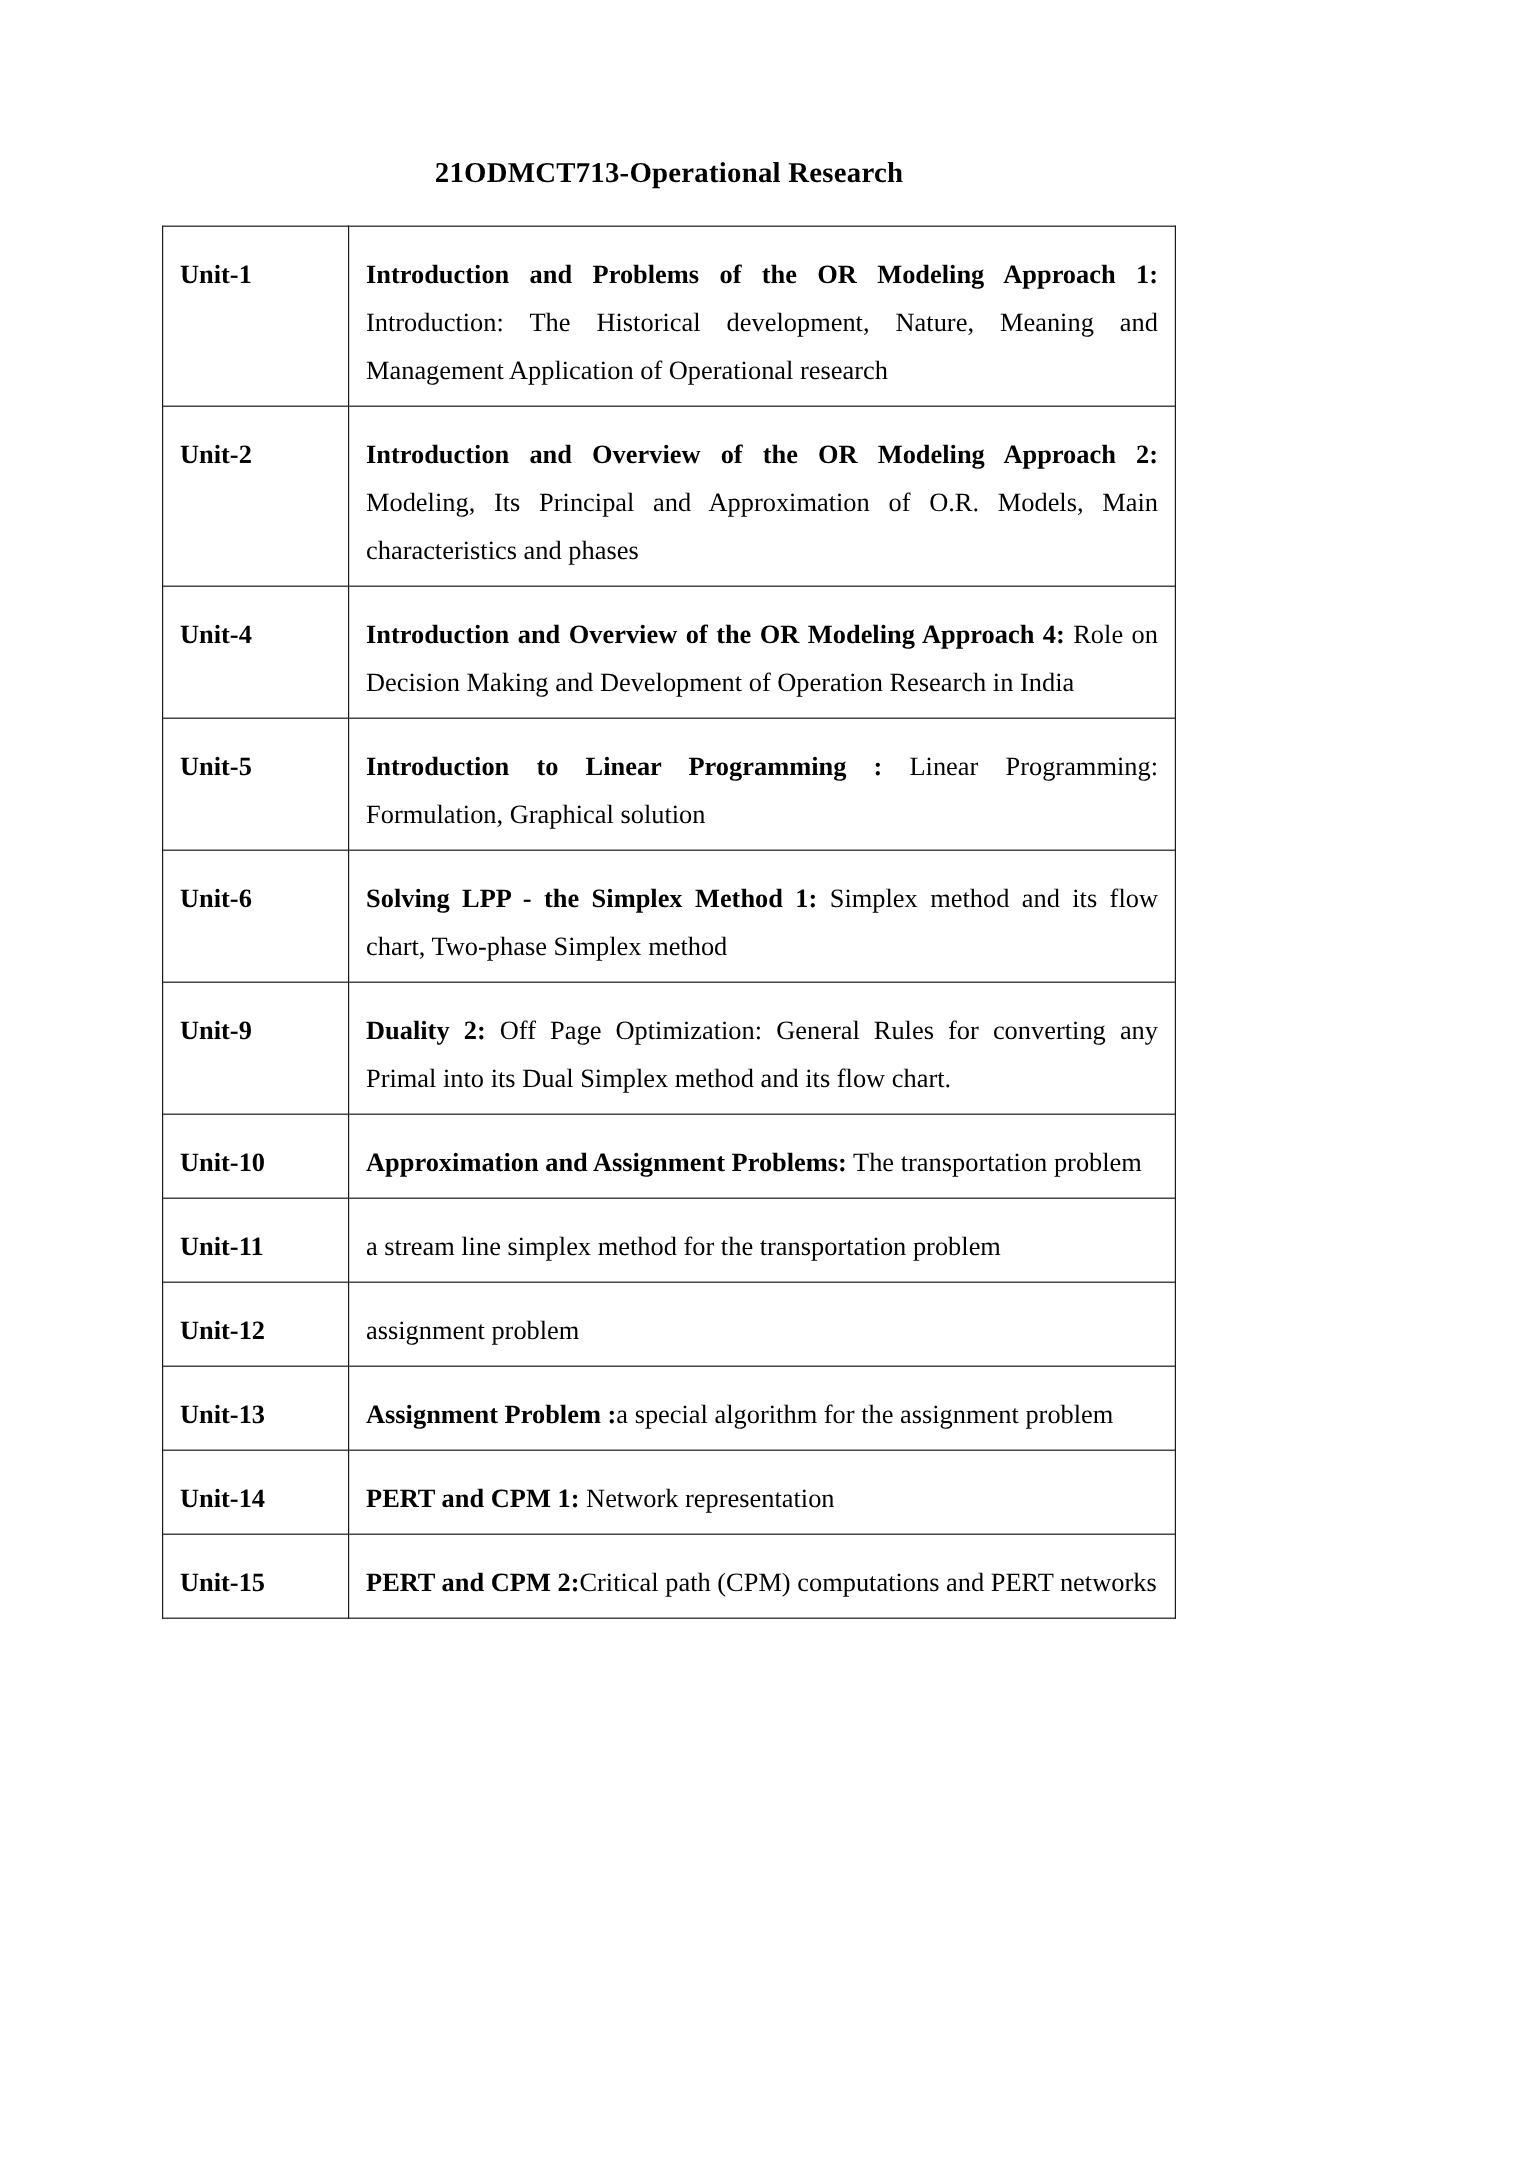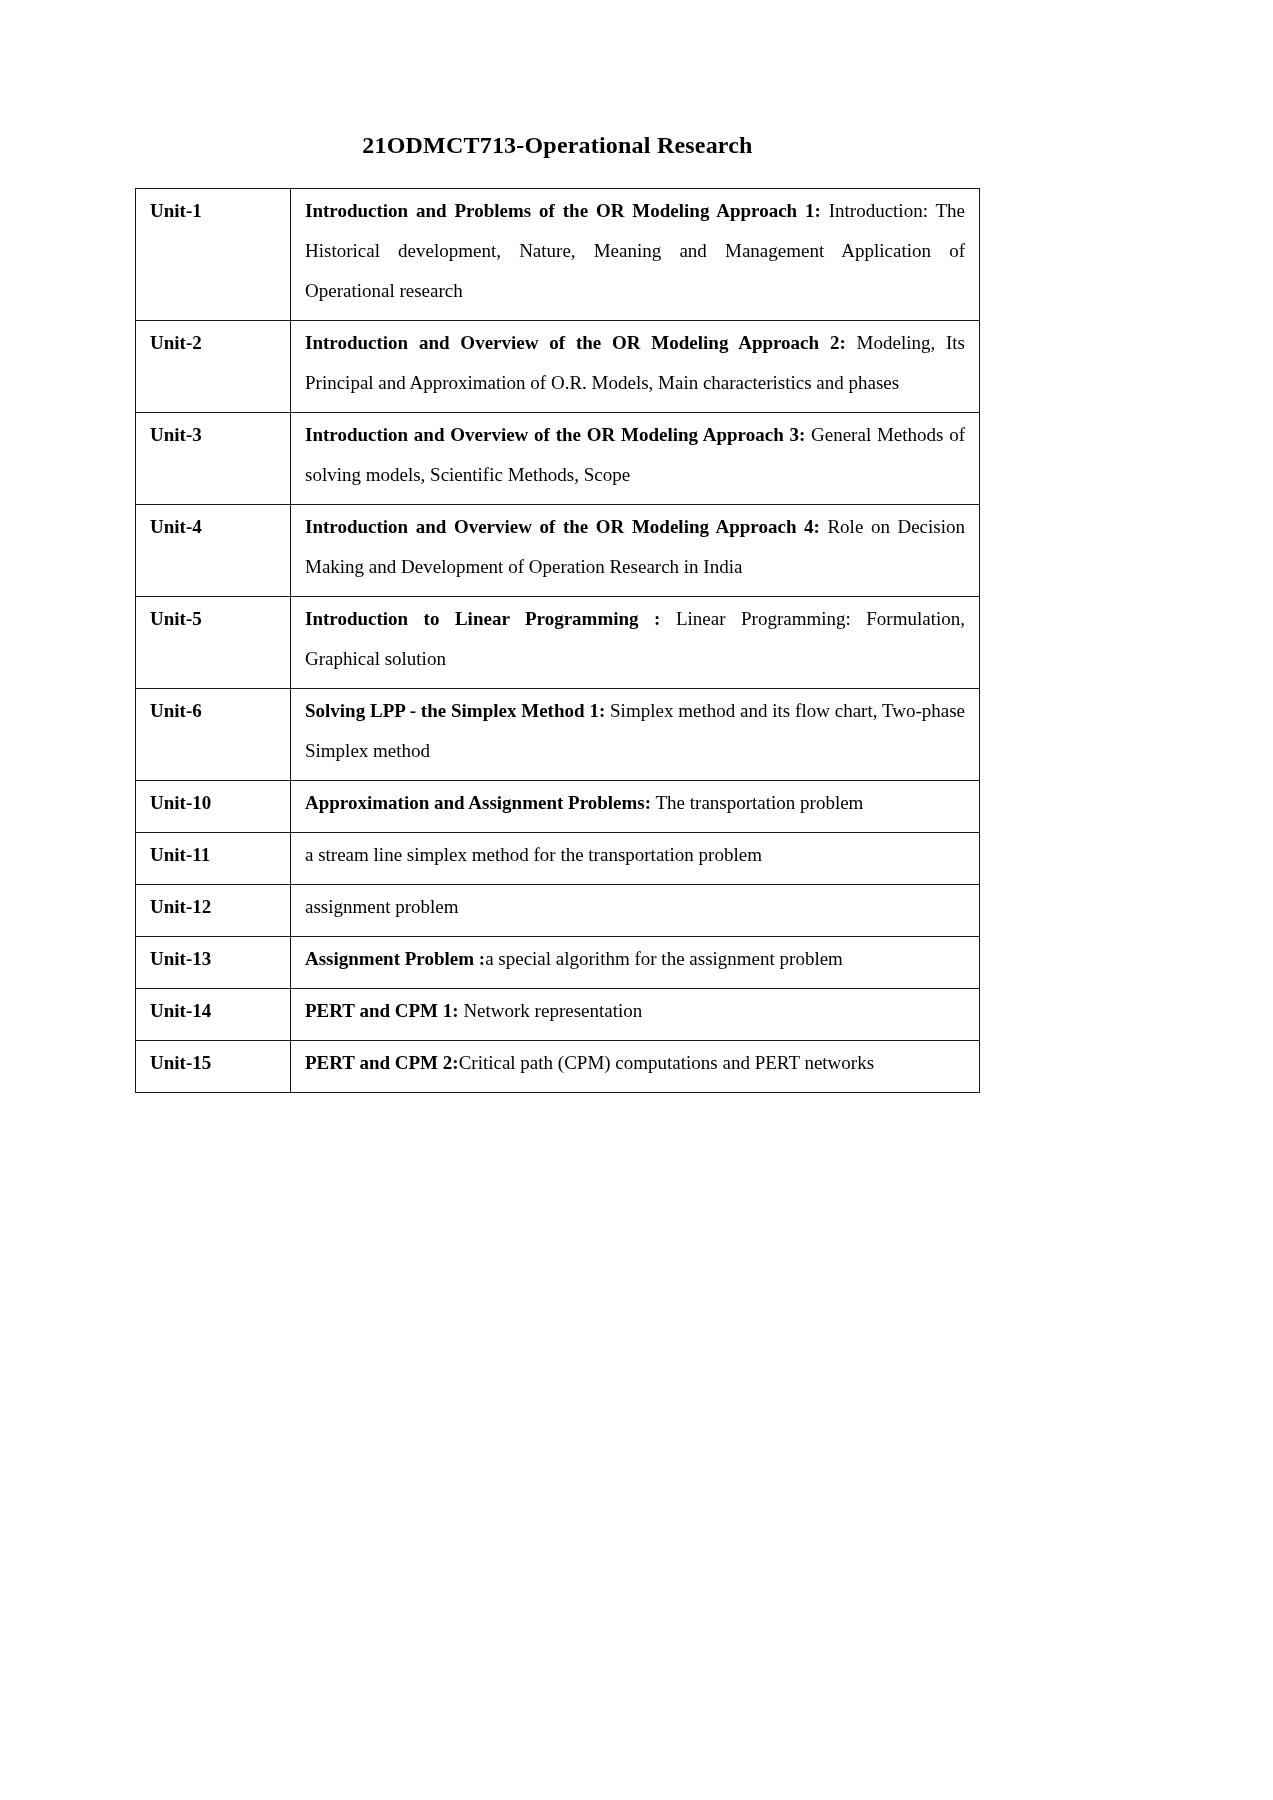--- a/index.html
+++ b/index.html
@@ -36,23 +36,23 @@
     position: absolute;
     top: 188px;
     left: 135px;
     width: 845px;
     border-collapse: collapse;
     table-layout: fixed;
   }
   table.units-table td {
     border: 1.5px solid #1a1a1a;
     vertical-align: top;
-    font-size: 19px;
+    font-size: 22px;
     line-height: 40px;
-    padding: 2px 14px 9px 14px;
+    padding: 20px 14px 9px 14px;
   }
   td.unit-cell {
     width: 126px;
     font-weight: bold;
     padding-left: 11px;
     white-space: nowrap;
   }
   td.desc-cell {
     text-align: justify;
   }
@@ -80,28 +80,20 @@
 
   <tr>
     <td class="unit-cell">
       <span>Unit-2</span>
     </td>
     <td class="desc-cell">
       <span class="desc-bold">Introduction and Overview of the OR Modeling Approach 2:</span><span class="desc-text"> Modeling, Its Principal and Approximation of O.R. Models, Main characteristics and phases</span>
     </td>
   </tr>
 
-  <tr>
-    <td class="unit-cell">
-      <span>Unit-3</span>
-    </td>
-    <td class="desc-cell">
-      <span class="desc-bold">Introduction and Overview of the OR Modeling Approach 3:</span><span class="desc-text"> General Methods of solving models, Scientific Methods, Scope</span>
-    </td>
-  </tr>
 
   <tr>
     <td class="unit-cell">
       <span>Unit-4</span>
     </td>
     <td class="desc-cell">
       <span class="desc-bold">Introduction and Overview of the OR Modeling Approach 4:</span><span class="desc-text"> Role on Decision Making and Development of Operation Research in India</span>
     </td>
   </tr>
 
@@ -118,20 +110,28 @@
     <td class="unit-cell">
       <span>Unit-6</span>
     </td>
     <td class="desc-cell">
       <span class="desc-bold">Solving LPP - the Simplex Method 1:</span><span class="desc-text"> Simplex method and its flow chart, Two-phase Simplex method</span>
     </td>
   </tr>
 
 
 
+  <tr>
+    <td class="unit-cell">
+      <span>Unit-9</span>
+    </td>
+    <td class="desc-cell">
+      <span class="desc-bold">Duality 2:</span><span class="desc-text"> Off Page Optimization: General Rules for converting any Primal into its Dual Simplex method and its flow chart.</span>
+    </td>
+  </tr>
 
   <tr>
     <td class="unit-cell">
       <span>Unit-10</span>
     </td>
     <td class="desc-cell">
       <span class="desc-bold">Approximation and Assignment Problems:</span><span class="desc-text"> The transportation problem</span>
     </td>
   </tr>
 

